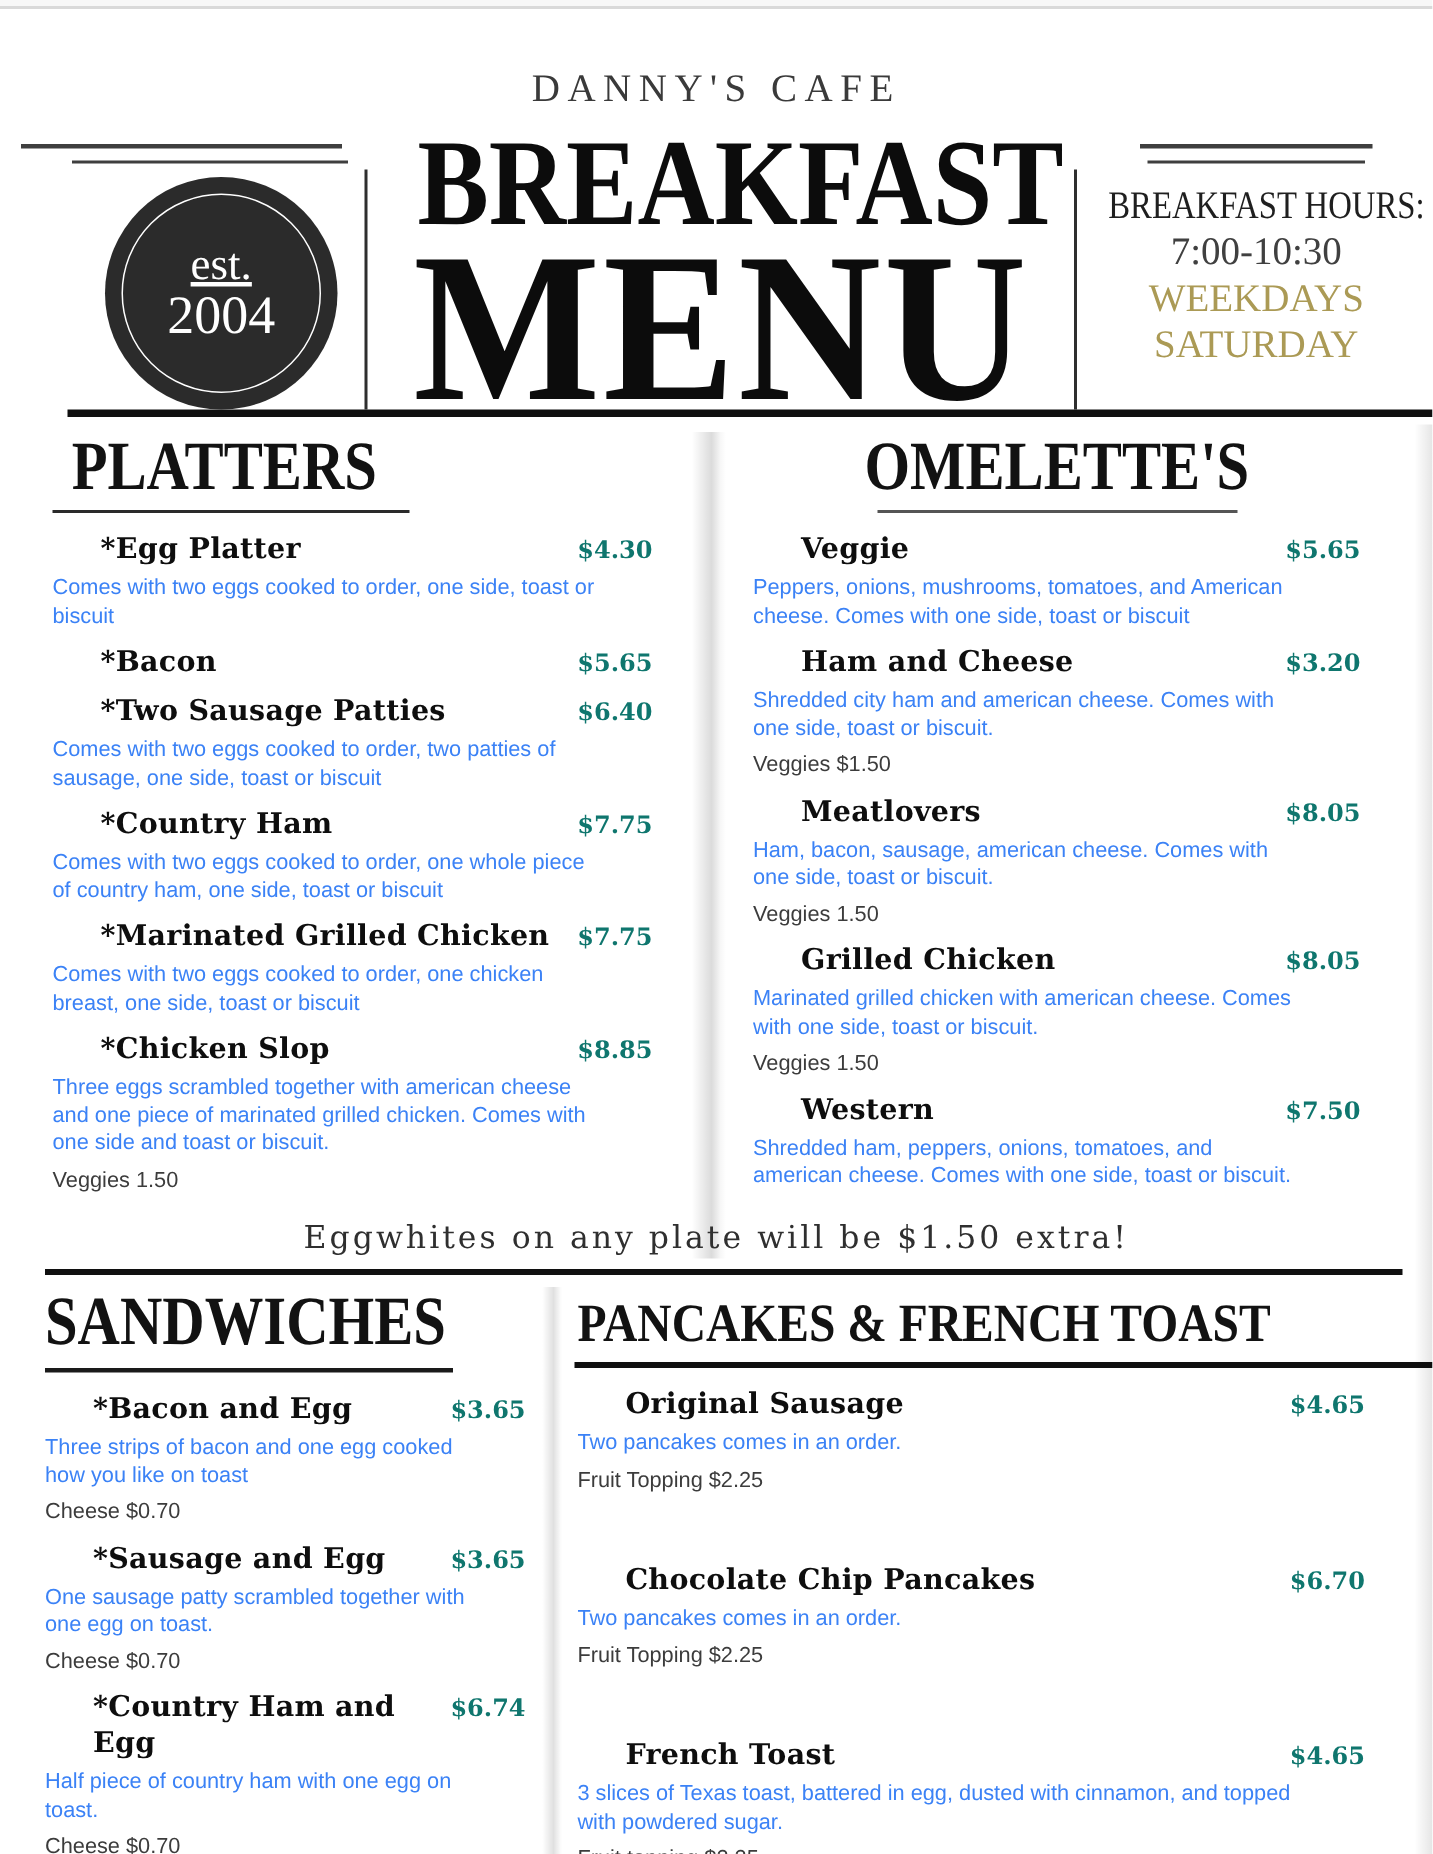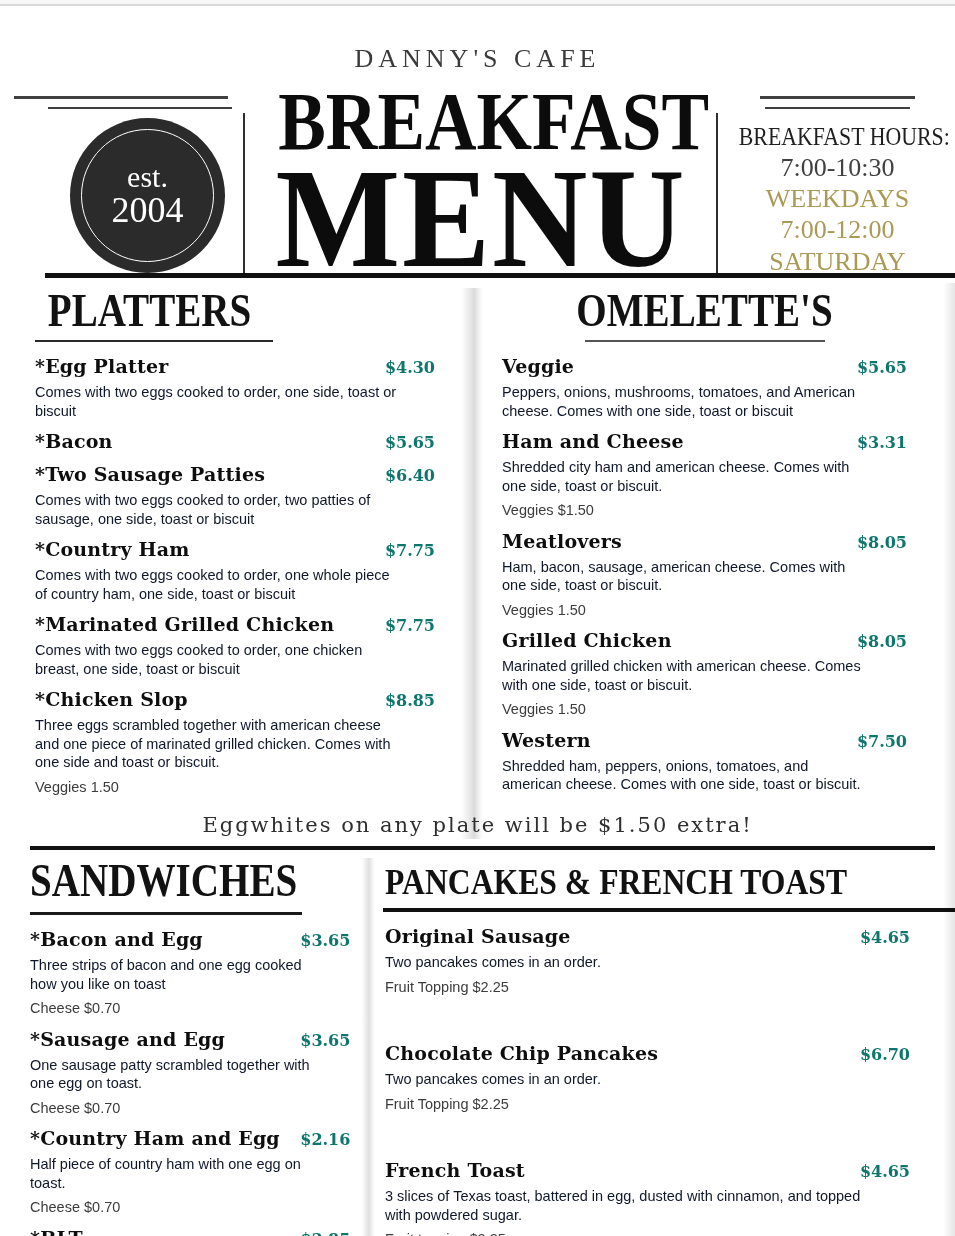--- a/index.html
+++ b/index.html
@@ -17,21 +17,21 @@
   .deco-l1 { top:96px; left:14px; width:214px; height:3px; }
   .deco-l2 { top:107px; left:48px; width:184px; height:2px; }
   .deco-r1 { top:96px; left:760px; width:155px; height:3px; }
   .deco-r2 { top:107px; left:765px; width:145px; height:2px; }
 
   .badge { position:absolute; left:70px; top:118px; width:155px; height:155px;
            border-radius:50%; background:#2b2b2b; display:flex; flex-direction:column;
            align-items:center; justify-content:center; }
   .badge::before { content:""; position:absolute; inset:11px; border:1.5px solid #fff;
                    border-radius:50%; }
-  .badge-l1 { font-family:"Liberation Serif", serif; color:#fff; font-size:30px; line-height:1.05; }
+  .badge-l1 { font-family:"Liberation Serif", serif; color:#fff; font-size:30px; line-height:1.05;text-decoration:underline; }
   .badge-l2 { font-family:"Liberation Serif", serif; color:#fff; font-size:36px; line-height:1.05; }
 
   .vline { position:absolute; width:2px; background:#2e2e2e; }
   .vline-l { left:243px; top:113px; height:160px; }
   .vline-r { left:716px; top:113px; height:160px; }
 
   .title-block { position:absolute; left:248px; top:84px; width:466px; text-align:center; }
   .title-1 { font-family:"Liberation Serif", serif; font-weight:700; color:#0c0c0c;
              font-size:82px; line-height:0.93; transform:scaleX(0.87); transform-origin:50% 50%;
              white-space:nowrap; }
@@ -60,24 +60,24 @@
                    font-size:46px; line-height:1.0; white-space:nowrap; }
   .t-left  { transform:scaleX(0.85); transform-origin:0 50%; padding-left:15px; }
   .t-center { text-align:center; transform:scaleX(0.85); transform-origin:50% 50%; }
   .rule-thin { height:2px; background:#2a2a2a; margin:6px 0 12px 0; }
   .rule-platters { width:238px; }
   .rule-omelettes { width:240px; margin-left:auto; margin-right:auto; background:#555; }
 
   .menu-item { margin-bottom:9px; }
   .item-head { display:flex; justify-content:space-between; align-items:baseline; }
   .item-name { font-family:"DejaVu Serif", serif; font-weight:700; font-size:19px;
-               line-height:24px; color:#0e0e0e; letter-spacing:0.2px; }
+               line-height:24px; color:#0e0e0e; letter-spacing:0.2px;margin-left:32px; }
   .item-price { font-family:"DejaVu Serif", serif; font-weight:700; font-size:16px;
                 color:#0f766e;text-align:right; }
-  .item-desc { font-size:14.5px; line-height:18.5px; color:#0f172a; margin-top:5px;
+  .item-desc { font-size:14.5px; line-height:18.5px; color:#3b82f6; margin-top:5px;
                max-width:91%; }
   .item-extra { font-size:14.5px; line-height:18.5px; color:#3c3c3c; margin-top:6px; }
 
   .banner { position:absolute; bottom:2px; left:0; width:100%; text-align:center;
             font-family:"DejaVu Serif", serif; font-size:21px; letter-spacing:2px;
             color:#2f2f2f; }
 
   
   .mid-rule { position:absolute; left:30px; width:905px; height:4px; background:#101010; }
   .bottom-section { position:absolute; left:0; width:955px; display:flex; padding-top:8px; }
@@ -120,21 +120,20 @@
 
   <div class="title-block">
     <div class="title-1">BREAKFAST</div>
     <div class="title-2">MENU</div>
   </div>
 
   <div class="hours">
     <div class="hours-title">BREAKFAST HOURS:</div>
     <div class="gold" style="color: #404040;">7:00-10:30</div>
     <div class="gold" style="color: rgb(171, 154, 85);">WEEKDAYS</div>
-    <div class="gold" style="color: rgb(171, 154, 85);">7:00-12:00</div>
     <div class="gold" style="color: rgb(171, 154, 85);">SATURDAY</div>
   </div>
 
   <div class="header-rule"></div>
 
   <div class="mid-section">
     <div class="col-left">
       <div class="section-title t-left">PLATTERS</div>
       <div class="rule-thin rule-platters"></div>
       <div>
@@ -190,21 +189,21 @@
           <div class="menu-item">
             <div class="item-head">
               <span class="item-name">Veggie</span>
               <span class="item-price">$5.65</span>
             </div>
             <div class="item-desc">Peppers, onions, mushrooms, tomatoes, and American cheese. Comes with one side, toast or biscuit</div>
           </div>
           <div class="menu-item">
             <div class="item-head">
               <span class="item-name">Ham and Cheese</span>
-              <span class="item-price">$3.31</span>
+              <span class="item-price">$3.20</span>
             </div>
             <div class="item-desc">Shredded city ham and american cheese. Comes with one side, toast or biscuit.</div>
             <div class="item-extra">Veggies $1.50</div>
           </div>
           <div class="menu-item">
             <div class="item-head">
               <span class="item-name">Meatlovers</span>
               <span class="item-price">$8.05</span>
             </div>
             <div class="item-desc">Ham, bacon, sausage, american cheese. Comes with one side, toast or biscuit.</div>
@@ -249,21 +248,21 @@
             <div class="item-head">
               <span class="item-name">*Sausage and Egg</span>
               <span class="item-price">$3.65</span>
             </div>
             <div class="item-desc">One sausage patty scrambled together with one egg on toast.</div>
             <div class="item-extra">Cheese $0.70</div>
           </div>
           <div class="menu-item">
             <div class="item-head">
               <span class="item-name">*Country Ham and Egg</span>
-              <span class="item-price">$2.16</span>
+              <span class="item-price">$6.74</span>
             </div>
             <div class="item-desc">Half piece of country ham with one egg on toast.</div>
             <div class="item-extra">Cheese $0.70</div>
           </div>
           <div class="menu-item">
             <div class="item-head">
               <span class="item-name">*BLT</span>
               <span class="item-price">$3.85</span>
             </div>
           </div>

